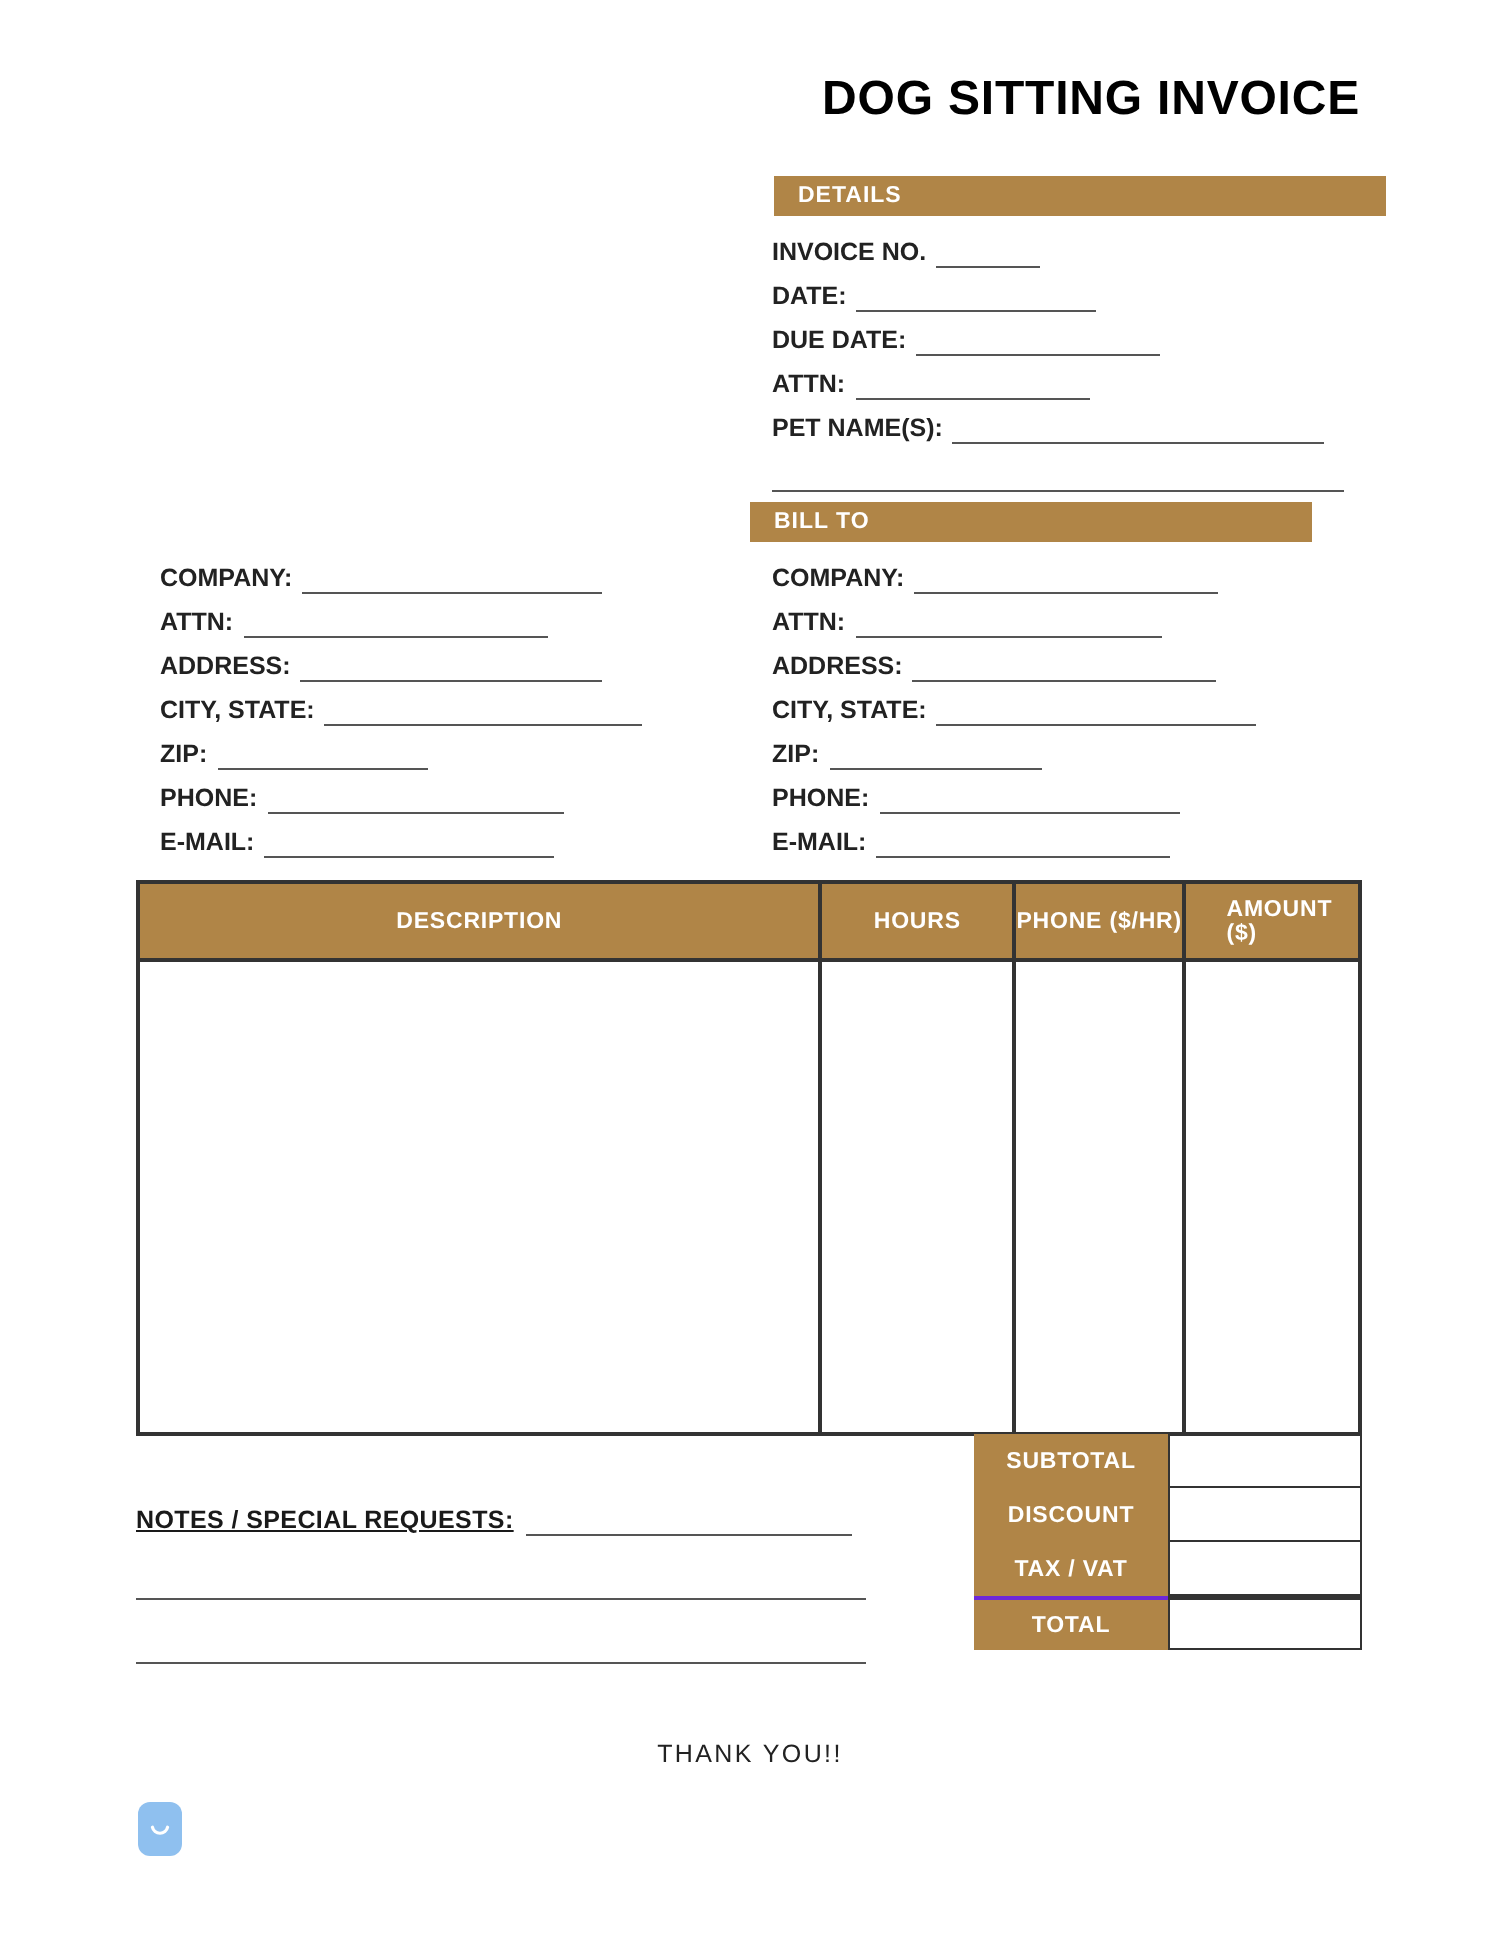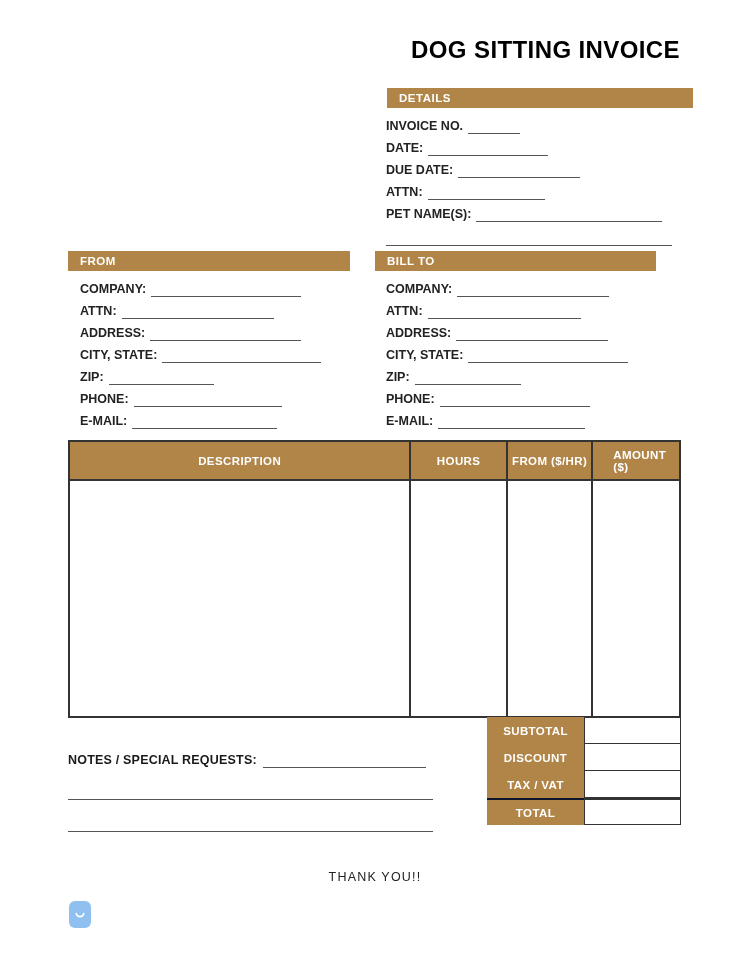--- a/index.html
+++ b/index.html
@@ -150,34 +150,35 @@
     box-sizing: border-box;
   }
   .trow .tvalue {
     width: 97px;
     background: #ffffff;
     border: 1.5px solid #333;
     border-top: none;
     box-sizing: border-box;
   }
   .trow:first-child .tvalue { border-top: 1.5px solid #333; }
-  .trow-total .tlabel { border-top: 2px solid #0f172a; }
+  .trow-total .tlabel { border-top: 2px solid #6d28d9; }
   .trow-total .tvalue { border-top: 2px solid #333; }
 
   
   .notes {
     position: absolute;
     left: 68px;
     top: 744px;
     width: 375px;
   }
   .notes-row {
     display: flex;
     align-items: flex-end;
     height: 24px;
+    text-decoration: underline;
   }
   .notes-label {
     font-size: 12.5px;
     font-weight: bold;
     letter-spacing: 0.2px;
     white-space: nowrap;
     line-height: 16px;
   }
   .notes-line {
     border-bottom: 1.6px solid #555;
@@ -243,21 +244,20 @@
     </div>
     <div class="frow">
       <span class="flabel">PET NAME(S):</span>
       <span class="fline" style="width:186px"></span>
     </div>
     <div class="frow-cont">
       <span class="fline" style="width:286px"></span>
     </div>
   </div>
 
-  <div class="bar bar-from">FROM</div>
   <div class="fields fields-from">
     <div class="frow">
       <span class="flabel">COMPANY:</span>
       <span class="fline" style="width:150px"></span>
     </div>
     <div class="frow">
       <span class="flabel">ATTN:</span>
       <span class="fline" style="width:152px"></span>
     </div>
     <div class="frow">
@@ -311,21 +311,21 @@
     <div class="frow">
       <span class="flabel">E-MAIL:</span>
       <span class="fline" style="width:147px"></span>
     </div>
   </div>
 
   <div class="items">
     <div class="items-head">
       <div class="col-desc">DESCRIPTION</div>
       <div class="col-hours">HOURS</div>
-      <div class="col-rate">FROM ($/HR)</div>
+      <div class="col-rate">PHONE ($/HR)</div>
       <div class="col-amount">AMOUNT ($)</div>
     </div>
     <div class="items-body">
       <div class="col-desc"></div>
       <div class="col-hours"></div>
       <div class="col-rate"></div>
       <div class="col-amount"></div>
     </div>
   </div>
 

